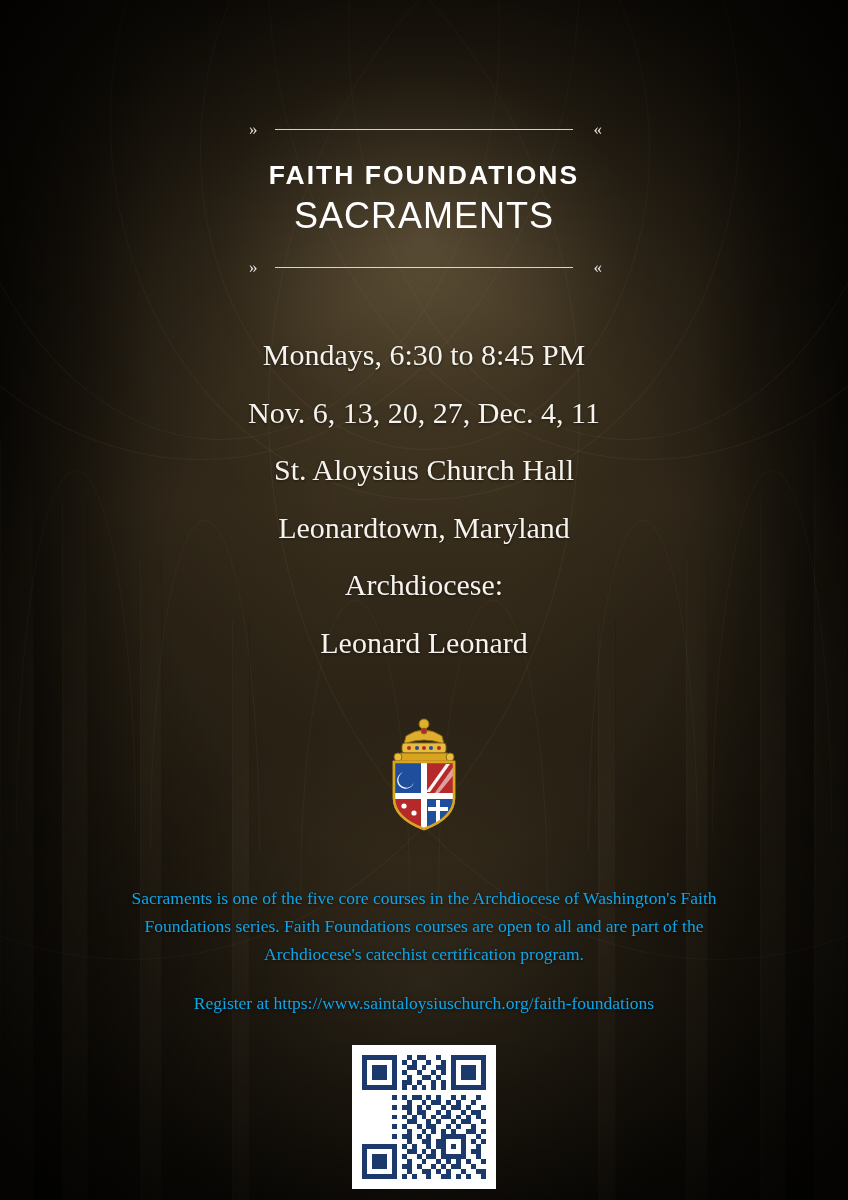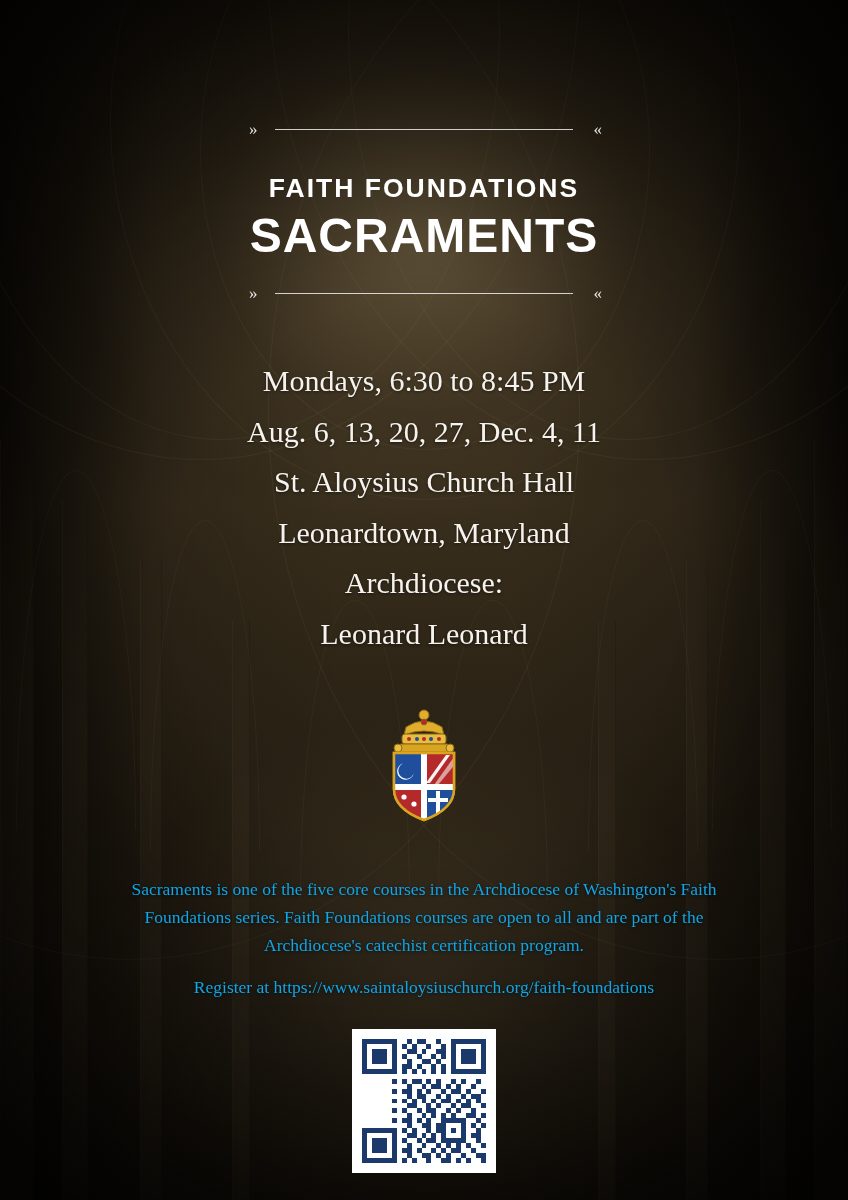--- a/index.html
+++ b/index.html
@@ -84,54 +84,54 @@
     position:absolute; top:50%; transform:translateY(-50%);
     font-size:17px; line-height:1; color:rgba(255,255,255,0.88);
     letter-spacing:-3px;
   }
   .ornament .chev.l { left:0; }
   .ornament .chev.r { right:0; }
 
   .orn-top { margin-top:121px; }
   .orn-bottom { margin-top:22px; }
 
-  .title-block { margin-top:36px; }
+  .title-block { margin-top:23px; }
   .kicker {
     font-family:"Liberation Sans", sans-serif;
     font-size:26.5px; font-weight:700; letter-spacing:2.0px;
     color:#ffffff;
   }
   .headline {
     font-family:"Liberation Sans", sans-serif;
-    font-size:48px; font-weight:700; letter-spacing:1.0px;
+    font-size:36px; font-weight:400; letter-spacing:1.0px;
     margin-top:4px; color:#ffffff;
   }
 
   .details {
     margin-top:62px;
-    display:flex; flex-direction:column; gap:14px;
+    display:flex; flex-direction:column; gap:21px;
     font-size:30px; line-height:1.22; color:#f6f3ee;
     font-weight:400;
   }
   .details .ln { text-shadow:0 1px 3px rgba(0,0,0,0.55); }
 
   
   .crest-wrap { margin-top:52px; }
   .crest { display:block; }
 
   
   .blurb {
     margin-top:52px;
     width:600px;
     font-size:17.5px;
     line-height:1.62;
     color:#0ea5e9;
     text-shadow:0 1px 3px rgba(0,0,0,0.6);
   }
-  .blurb .reg { display:block; margin-top:13px; }
+  .blurb .reg { display:block; margin-top:20px; }
 
   
   .qr-wrap {
     margin-top:28px;
     background:#ffffff;
     padding:10px;
     width:144px; height:144px;
     display:flex; align-items:center; justify-content:center;
   }
   .qr { image-rendering: pixelated; display:block; }
@@ -191,21 +191,21 @@
     </div>
 
     <div class="ornament orn-bottom">
       <span class="chev l">»</span>
       <span class="line"></span>
       <span class="chev r">«</span>
     </div>
 
     <div class="details">
       <div class="ln">Mondays, 6:30 to 8:45 PM</div>
-      <div class="ln">Aug. 6, 13, 20, 27, Dec. 4, 11</div>
+      <div class="ln">Nov. 6, 13, 20, 27, Dec. 4, 11</div>
       <div class="ln">St. Aloysius Church Hall</div>
       <div class="ln">Leonardtown, Maryland</div>
       <div class="ln">Archdiocese:</div>
       <div class="ln">Leonard Leonard</div>
     </div>
 
     <div class="crest-wrap">
       <svg class="crest" width="96" height="118" viewBox="0 0 96 118">
 
         <g>

